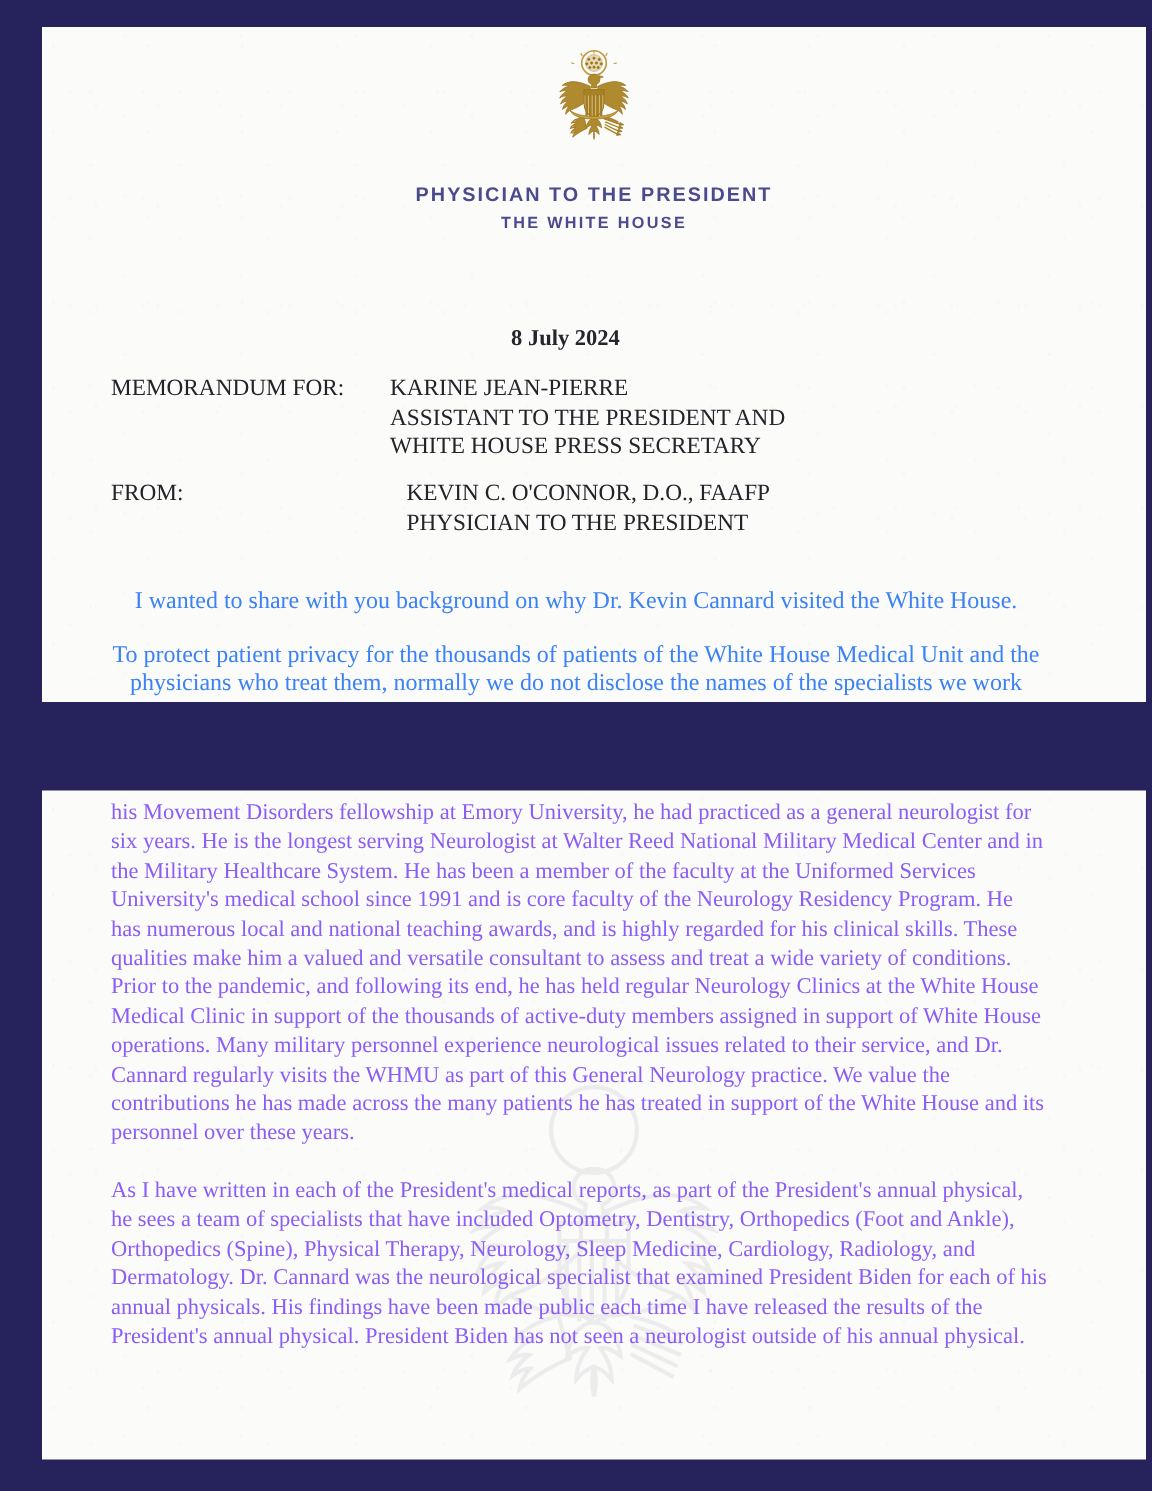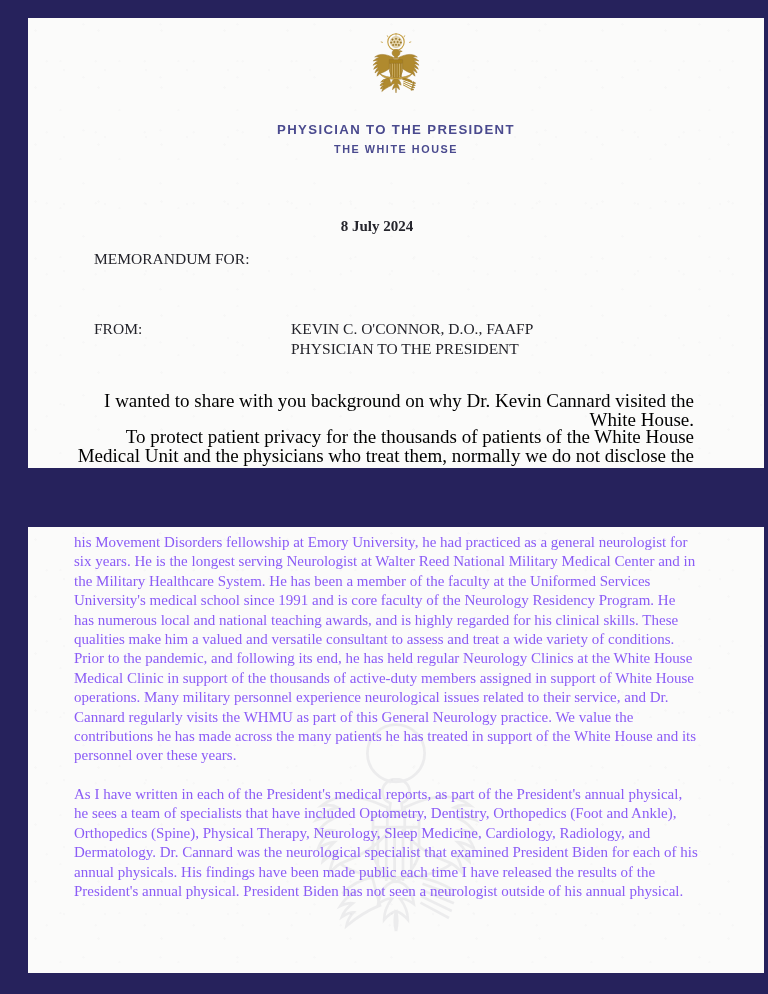--- a/index.html
+++ b/index.html
@@ -105,39 +105,38 @@
   }
 
   .memo-row {
     position: absolute;
     left: 46px;
     right: 40px;
     display: flex;
     font-size: 15.5px;
     color: #23232a;
     line-height: 19.5px;
-    margin-left: 20px;
   }
 
   #memo-for  { top: 231px; }
   #memo-from { top: 301px; gap: 11px; }
 
   .memo-label { width: 186px; flex: 0 0 186px; }
   .memo-value { flex: 1 1 auto; }
   .memo-value div { white-space: nowrap; }
 
   
   .body-text {
     position: absolute;
     left: 46px;
     width: 620px;
-    font-size: 19px;
+    font-size: 16px;
     line-height: 19.4px;
-    color: #000000;
-    text-align: right;
+    color: #3b82f6;
+    text-align: center;
   }
 
   #para-top-1 { top: 373px; }
   #para-top-2 { top: 409px; }
 
   #body-lower {
     position: absolute;
     top: 6px;
     left: 46px;
     width: 624px;
@@ -258,20 +257,25 @@
       </div>
 
       <div class="lh-line1">PHYSICIAN TO THE PRESIDENT</div>
       <div class="lh-line2">THE WHITE HOUSE</div>
     </div>
 
     <div id="memo-date">8 July 2024</div>
 
     <div class="memo-row" id="memo-for">
       <div class="memo-label">MEMORANDUM FOR:</div>
+      <div class="memo-value">
+        <div>KARINE JEAN-PIERRE</div>
+        <div>ASSISTANT TO THE PRESIDENT AND</div>
+        <div>WHITE HOUSE PRESS SECRETARY</div>
+      </div>
     </div>
 
     <div class="memo-row" id="memo-from">
       <div class="memo-label">FROM:</div>
       <div class="memo-value">
         <div>KEVIN C. O'CONNOR, D.O., FAAFP</div>
         <div>PHYSICIAN TO THE PRESIDENT</div>
       </div>
     </div>
 

